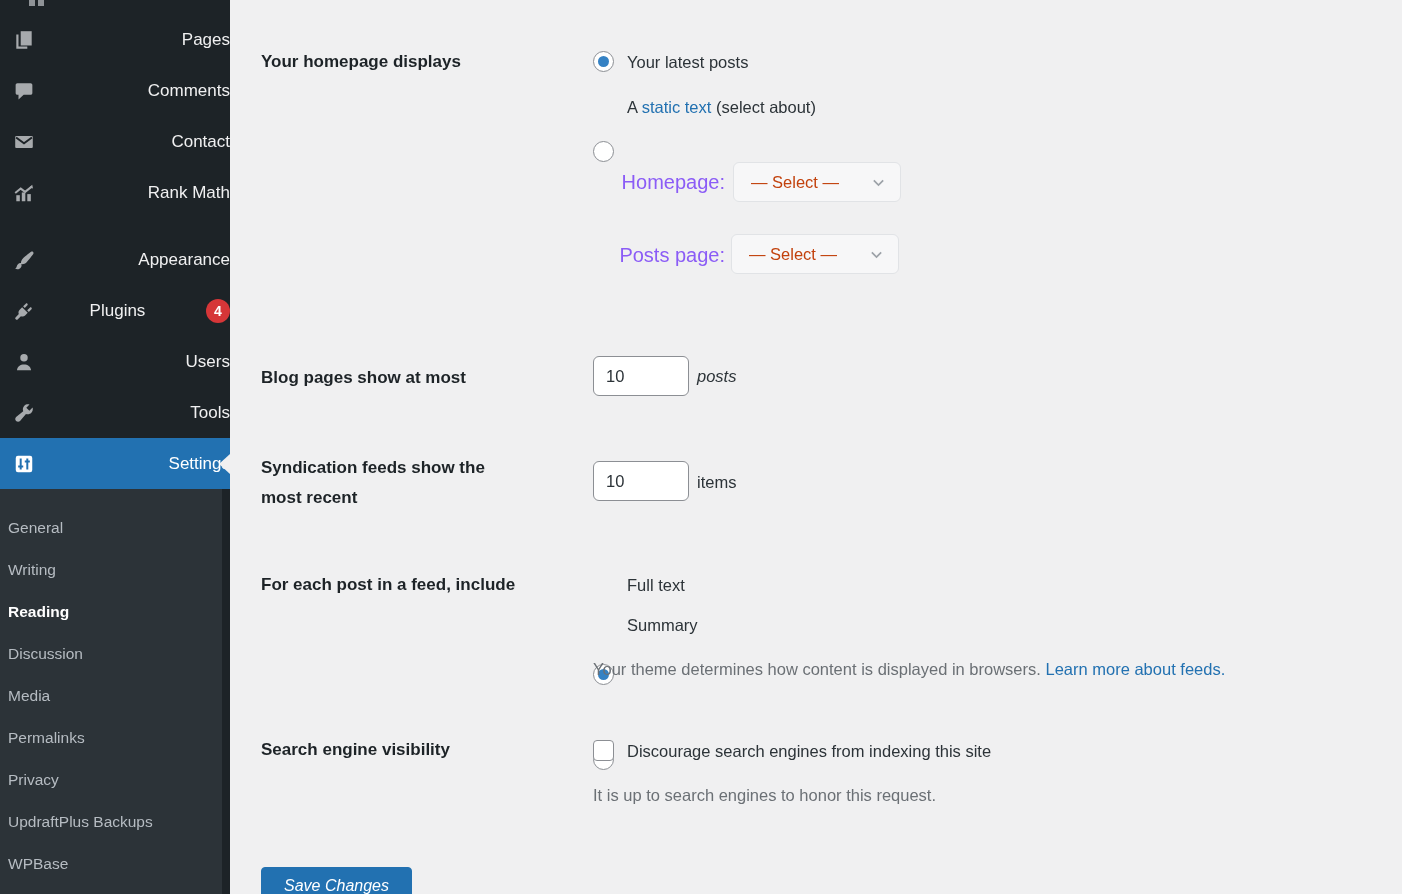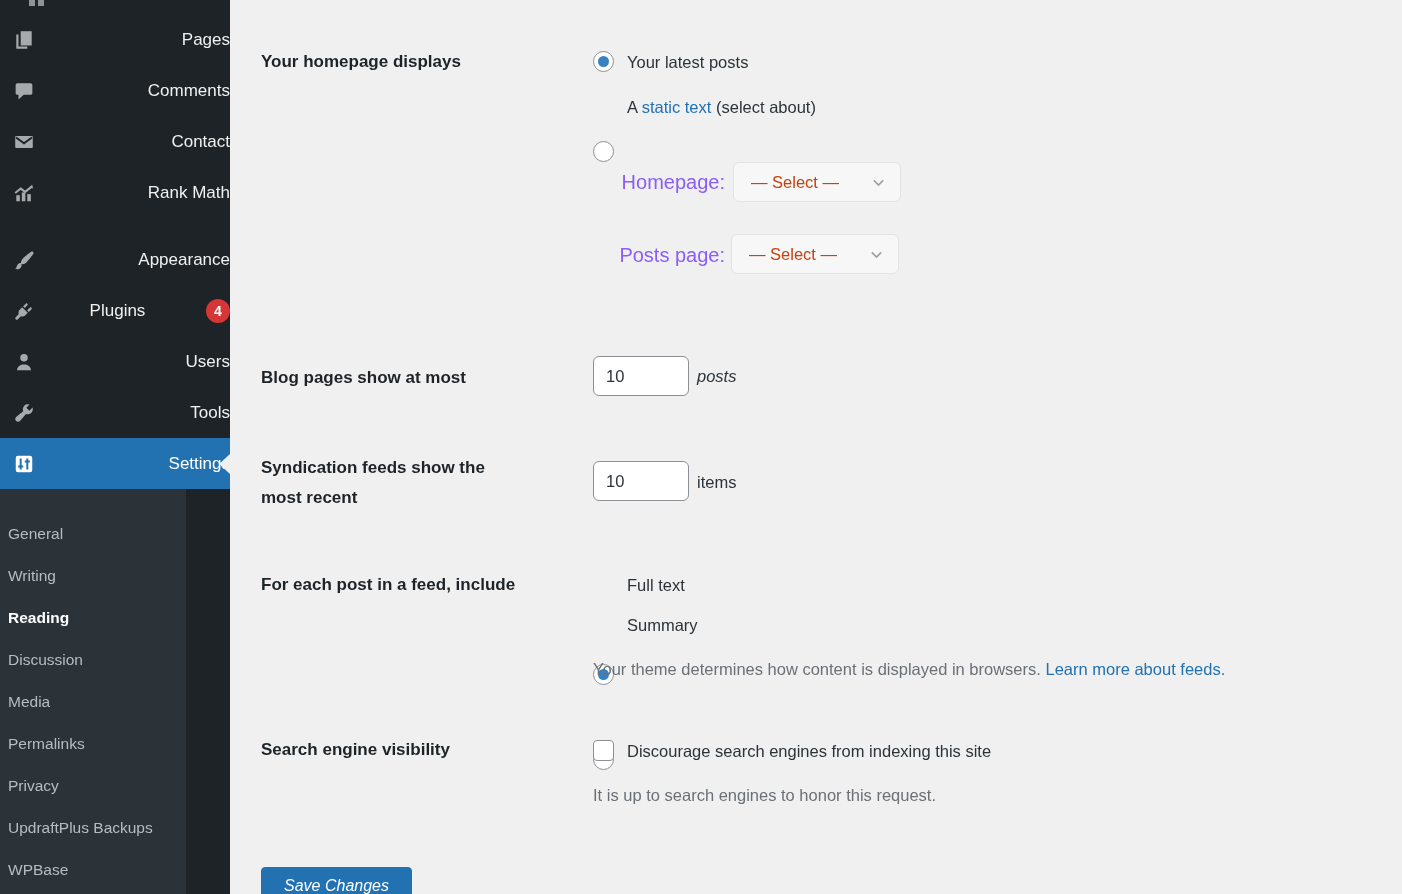--- a/index.html
+++ b/index.html
@@ -36,22 +36,22 @@
     width:0; height:0;
     border-top:10px solid transparent; border-bottom:10px solid transparent;
     border-right:11px solid #f0f0f1;
   }
   .badge {
     margin-left:7px; min-width:24px; height:24px; border-radius:50%;
     background:#d63638; color:#fff; font-size:14px; font-weight:bold;
     display:inline-flex; align-items:center; justify-content:center;
   }
   .submenu {
-    position:absolute; top:489px; left:0; width:186px; height:405px;
-    background:#2c3338; padding-top:24px;
+    position:absolute; top:489px; left:0; width:222px; height:405px;
+    background:#2c3338; padding-top:18px;
   }
   .submenu-item {
     height:42px; display:flex; align-items:center; padding-left:8px;
     font-size:15.5px; color:#b6bcc2; cursor:pointer;
   }
   .submenu-item.current { color:#fff; font-weight:bold; }
 
   
   .content { position:absolute; left:230px; top:0; width:1172px; height:894px; }
   .abs { position:absolute;margin-top:24px; }

